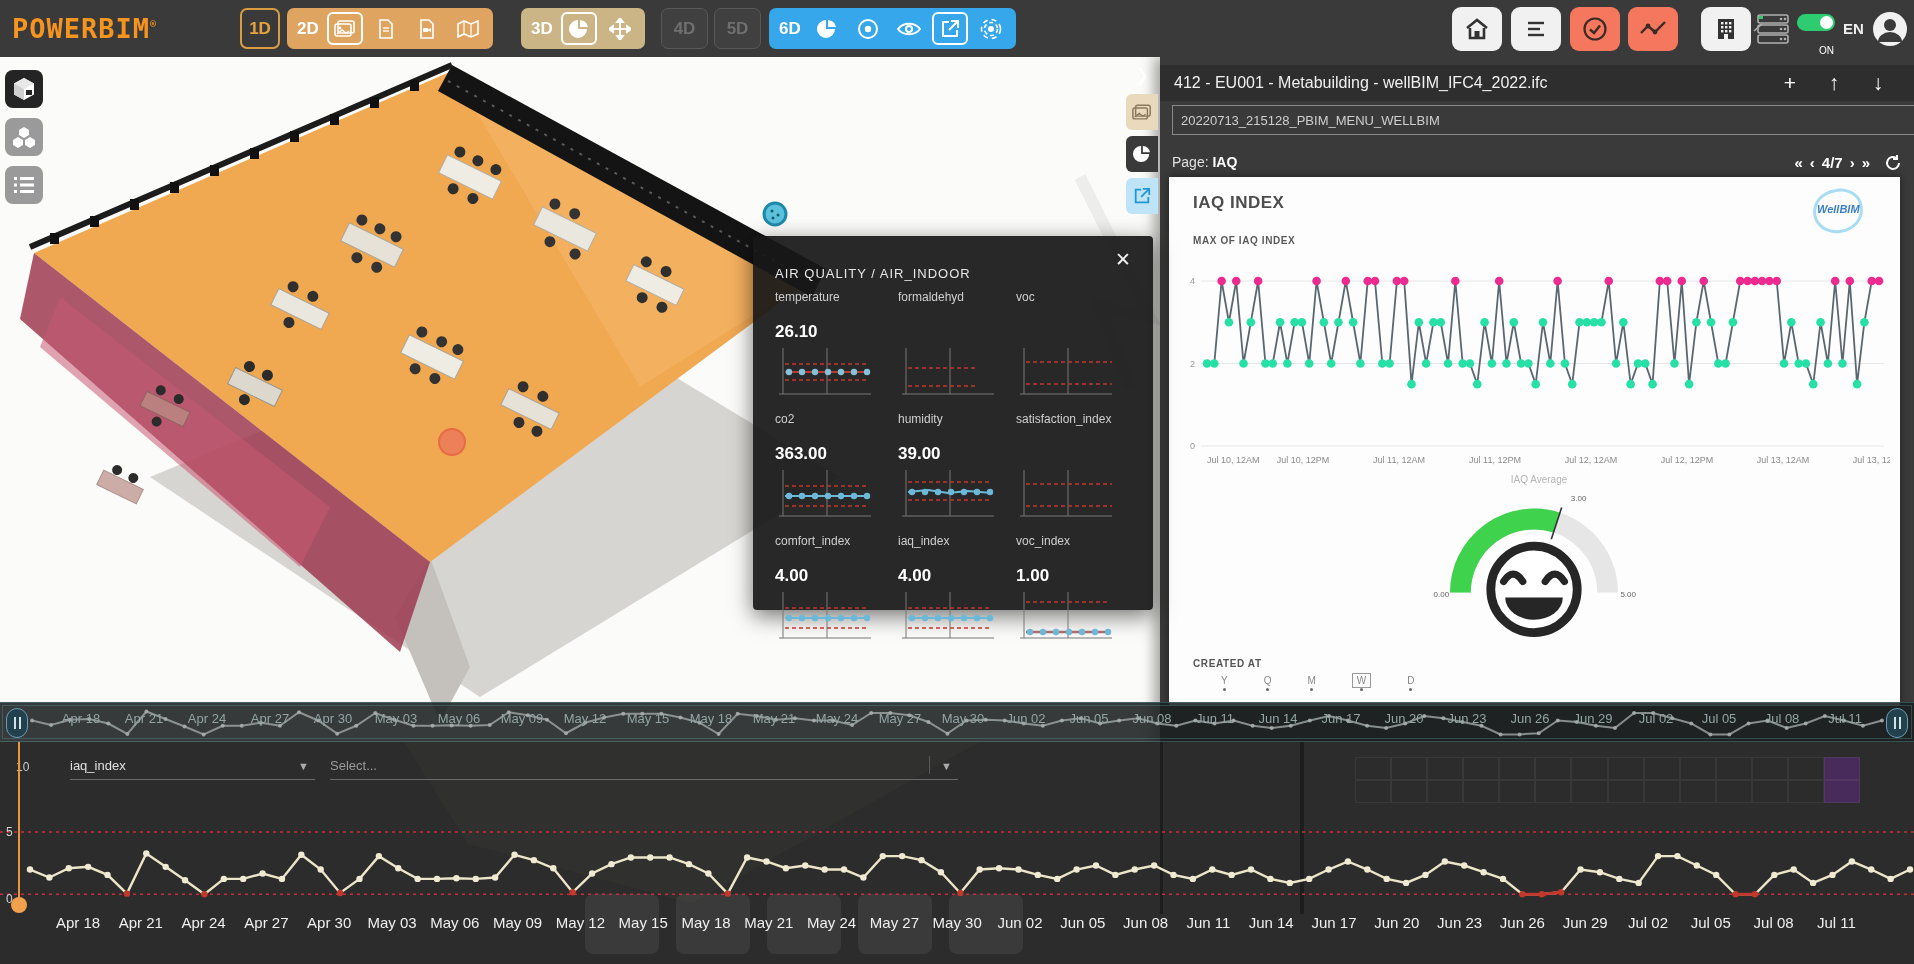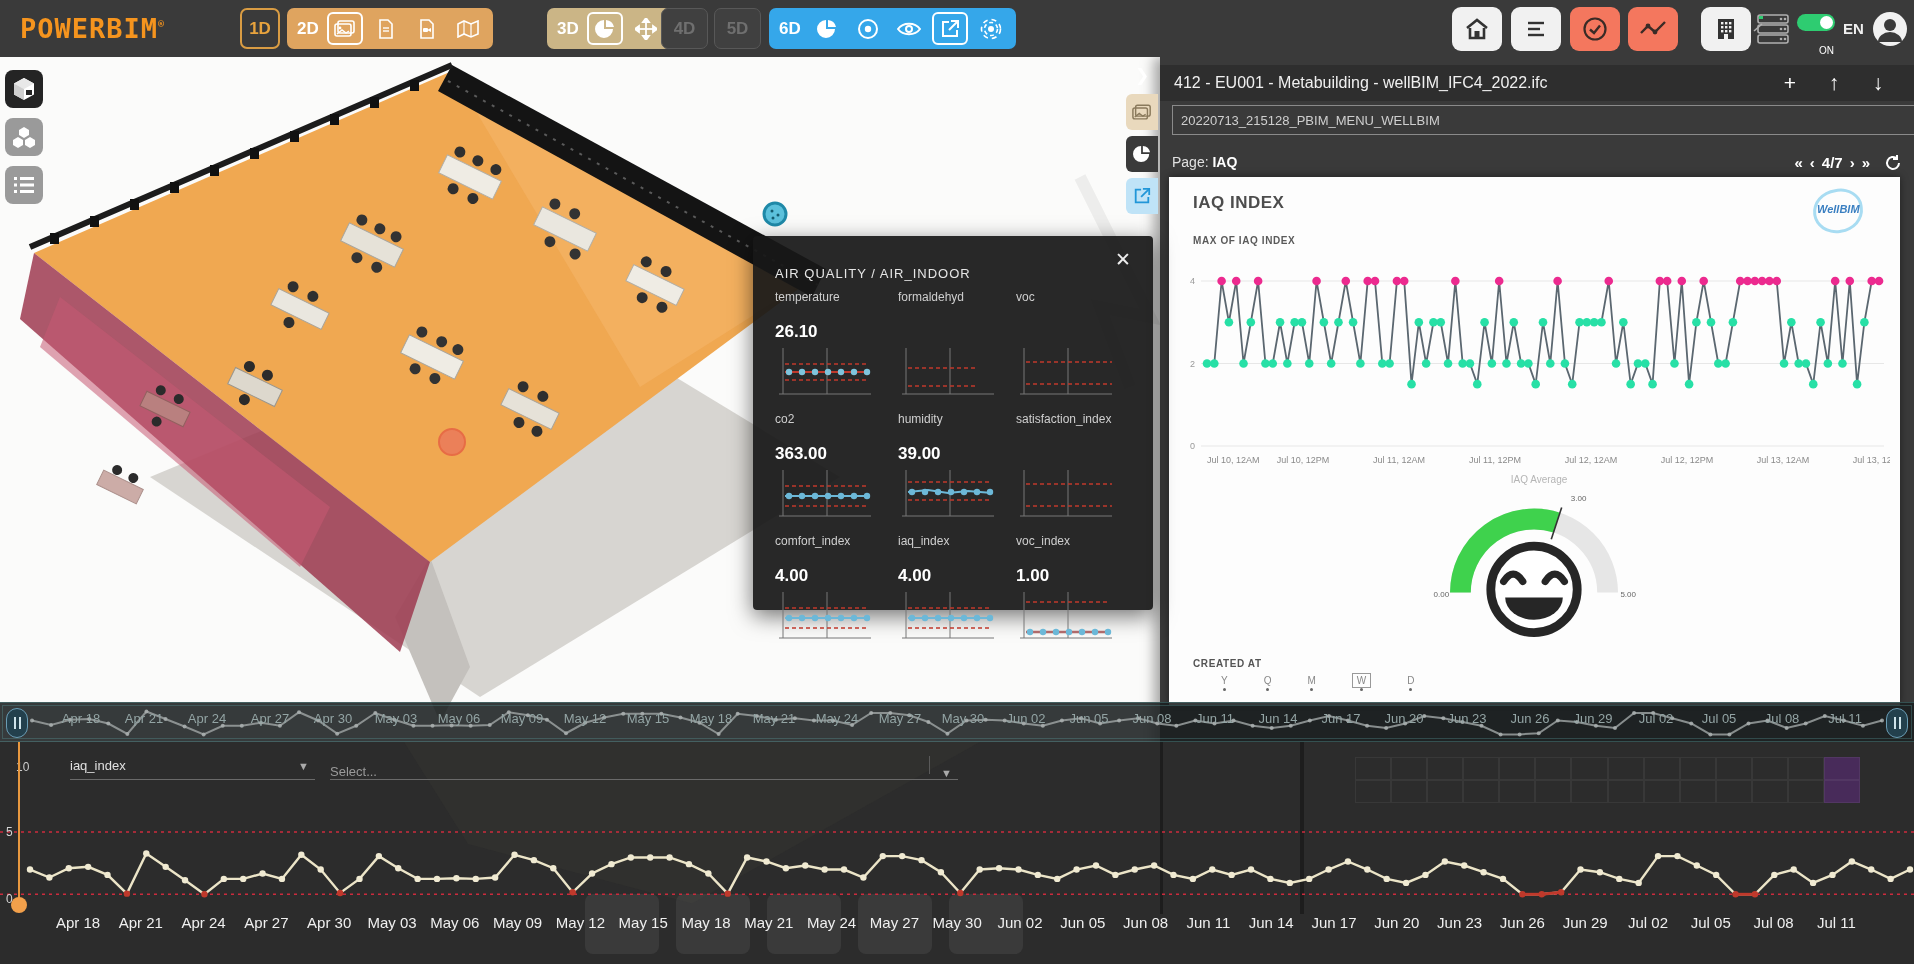--- a/index.html
+++ b/index.html
@@ -2,34 +2,34 @@
 <html><head>
 <meta charset="utf-8">
 <style>
   * { margin:0; padding:0; box-sizing:border-box; }
   html,body { width:1914px; height:964px; overflow:hidden; background:#1e1e1e;
     font-family:"Liberation Sans", sans-serif; }
   .abs { position:absolute; }
 
   
   #topbar { position:absolute; left:0; top:0; width:1914px; height:57px; background:#3a3a3a; z-index:20; }
-  #logo { position:absolute; left:20px; top:13px; font-family:"DejaVu Sans Mono", monospace;
+  #logo { position:absolute; left:12px; top:13px; font-family:"DejaVu Sans Mono", monospace;
     font-weight:bold; font-size:27px; color:#f5941e; letter-spacing:1px; }
   #logo sup { font-size:10px; }
   .tb-group { position:absolute; top:8px; height:41px; display:flex; align-items:center; gap:5px;
     padding:0 7px; border-radius:7px; }
   .tb-mode { color:#fff; font-weight:bold; font-size:17px; padding:0 3px; }
   .tb-ibtn { width:36px; height:33px; border-radius:6px; display:flex; align-items:center; justify-content:center; }
   .tb-ibtn.sel { border:2px solid #ffffff; }
   .tb-ibtn svg { display:block; }
   #btn-1d { position:absolute; left:240px; top:8px; width:40px; height:41px; border:2px solid #d99c43;
     border-radius:7px; color:#e8a33d; font-weight:bold; font-size:17px; display:flex; align-items:center;
     justify-content:center; background:#3a3a3a; }
   #grp-2d { left:287px; background:#dfa45f; }
-  #grp-3d { left:547px; background:#cbb586; }
+  #grp-3d { left:521px; background:#cbb586; }
   .tb-dim { position:absolute; top:8px; width:47px; height:41px; background:#404040; border:1px solid #585858;
     border-radius:7px; color:#6f6f6f; font-weight:bold; font-size:17px; display:flex; align-items:center; justify-content:center; }
   #btn-4d { left:661px; } #btn-5d { left:714px; }
   #grp-6d { left:769px; background:#35a7ea; }
   .tb-right { position:absolute; top:7px; width:50px; height:44px; border-radius:9px; display:flex;
     align-items:center; justify-content:center; }
   .tb-white { background:#f1f1f1; } .tb-salmon { background:#f4775e; }
   #toggle-wrap { position:absolute; left:1797px; top:14px; width:46px; height:30px; }
   #toggle-pill { width:38px; height:17px; border-radius:9px; background:#2ecc71; position:relative; }
   #toggle-knob { position:absolute; right:2px; top:2px; width:13px; height:13px; border-radius:50%; background:#fff; }
@@ -105,21 +105,21 @@
   .b-div { position:absolute; top:0; height:172px; background:rgba(0,0,0,0.32); }
   #ghost-grid { position:absolute; left:1355px; top:15px; width:505px; height:46px; display:grid;
     grid-template-columns:repeat(14,1fr); grid-template-rows:1fr 1fr; }
   #ghost-grid div { border:1px solid rgba(255,255,255,0.06); }
   #ghost-grid .purple { background:rgba(96,44,130,0.55); }
   #b-controls { position:absolute; left:0; top:8px; width:1160px; height:34px; }
   #b-ymax { position:absolute; left:16px; top:10px; color:#ccc; font-size:12px; }
   .b-select { position:absolute; top:2px; border-bottom:1px solid #6a6a6a; height:28px; color:#e0e0e0;
     font-size:13px; display:flex; align-items:center; }
   #metric-select { left:70px; width:245px; }
-  #filter-select { left:330px; width:628px; color:#9a9a9a;align-items:flex-end; }
+  #filter-select { left:330px; width:628px; color:#9a9a9a; }
   .b-select .chev { position:absolute; right:6px; color:#aaa; font-size:11px; }
   .b-select .sep { position:absolute; right:28px; top:4px; width:1px; height:18px; background:#5a5a5a; }
   .ghost-btn { position:absolute; top:152px; width:74px; height:60px; border-radius:8px; background:rgba(110,110,110,0.22); }
   .ax-date { position:absolute; top:172px; transform:translateX(-50%); color:#efefef; font-size:15px; white-space:nowrap; }
   #orange-marker { position:absolute; left:11px; top:155px; width:16px; height:16px; border-radius:50%; background:#f2a04b; }
   #orange-line { position:absolute; left:18px; top:0; width:2px; height:160px; background:#e8983f; }
   .b-ylab { position:absolute; left:6px; color:#d5d5d5; font-size:12px; }
 </style>
 </head>
 <body>

